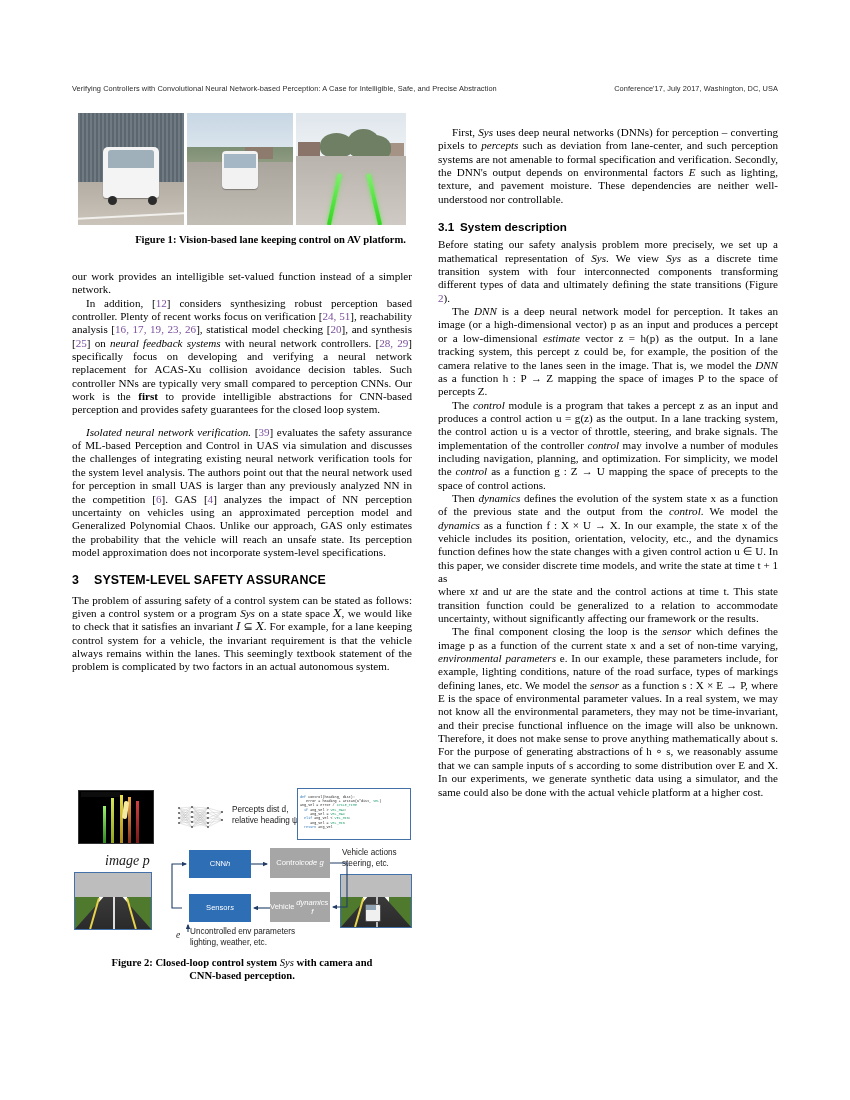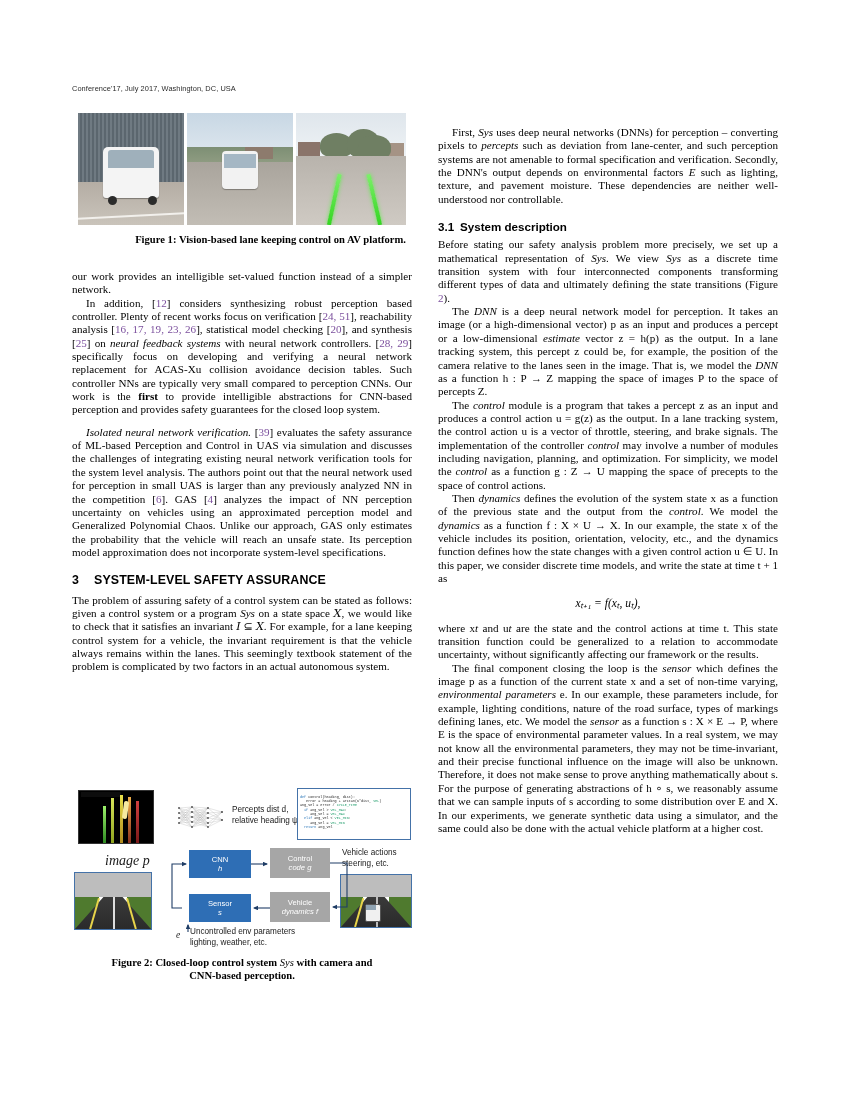--- a/index.html
+++ b/index.html
@@ -213,21 +213,20 @@
     height: 160px;
   }
   .f2-box {
     position: absolute;
     font-family: "Liberation Sans", sans-serif;
     font-size: 7.6px;
     color: #ffffff;
     text-align: center;
     line-height: 9.5px;
     display: flex;
-    flex-direction: column;
     align-items: center;
     justify-content: center;
   }
   .f2-blue { background: #2e6eb5; }
   .f2-gray { background: #a6a6a6; }
   .f2-box .sub { font-style: italic; }
 
   .f2-label {
     position: absolute;
     font-family: "Liberation Sans", sans-serif;
@@ -275,20 +274,21 @@
   }
   .kw { color: #1f6fb5; }
   .cst { color: #1f9d6b; }
 </style>
 </head>
 <body>
 
 <div class="page">
 
   <div class="runhead">
+    <span class="left">Verifying Controllers with Convolutional Neural Network-based Perception: A Case for Intelligible, Safe, and Precise Abstraction</span>
     <span class="right">Conference'17, July 2017, Washington, DC, USA</span>
   </div>
 
   <div class="fig1">
     <div class="fig1-row">
 
       <div class="photo photo-a">
         <div class="pa-wall"></div>
         <div class="pa-ground"></div>
         <div class="pa-line"></div>
@@ -494,23 +494,20 @@
     <h3 class="subsec"><span class="num">3.1</span><span>System description</span></h3>
 
     <p class="noindent"><span>Before stating our safety analysis problem more precisely, we set up a mathematical representation of </span><span class="math">Sys</span><span>. We view </span><span class="math">Sys</span><span> as a discrete time transition system with four interconnected components transforming different types of data and ultimately defining the state transitions (Figure </span><span class="cite">2</span><span>).</span></p>
 
     <p><span>The </span><span class="math">DNN</span><span> is a deep neural network model for perception. It takes an image (or a high-dimensional vector) p as an input and produces a percept or a low-dimensional </span><span class="it">estimate</span><span> vector z = h(p) as the output. In a lane tracking system, this percept z could be, for example, the position of the camera relative to the lanes seen in the image. That is, we model the </span><span class="math">DNN</span><span> as a function h : P → Z mapping the space of images P to the space of percepts Z.</span></p>
 
     <p><span>The </span><span class="it">control</span><span> module is a program that takes a percept z as an input and produces a control action u = g(z) as the output. In a lane tracking system, the control action u is a vector of throttle, steering, and brake signals. The implementation of the controller </span><span class="it">control</span><span> may involve a number of modules including navigation, planning, and optimization. For simplicity, we model the </span><span class="it">control</span><span> as a function g : Z → U mapping the space of precepts to the space of control actions.</span></p>
 
     <p><span>Then </span><span class="it">dynamics</span><span> defines the evolution of the system state x as a function of the previous state and the output from the </span><span class="it">control</span><span>. We model the </span><span class="it">dynamics</span><span> as a function f : X × U → X. In our example, the state x of the vehicle includes its position, orientation, velocity, etc., and the dynamics function defines how the state changes with a given control action u ∈ U. In this paper, we consider discrete time models, and write the state at time t + 1 as</span></p>
 
-    <div class="equation">
-      <span class="math">xₜ₊₁ = f(xₜ, uₜ),</span>
-    </div>
 
     <p class="noindent"><span>where x</span><span class="math">t</span><span> and u</span><span class="math">t</span><span> are the state and the control actions at time t. This state transition function could be generalized to a relation to accommodate uncertainty, without significantly affecting our framework or the results.</span></p>
 
     <p><span>The final component closing the loop is the </span><span class="it">sensor</span><span> which defines the image p as a function of the current state x and a set of non-time varying, </span><span class="it">environmental parameters</span><span> e. In our example, these parameters include, for example, lighting conditions, nature of the road surface, types of markings defining lanes, etc. We model the </span><span class="it">sensor</span><span> as a function s : X × E → P, where E is the space of environmental parameter values. In a real system, we may not know all the environmental parameters, they may not be time-invariant, and their precise functional influence on the image will also be unknown. Therefore, it does not make sense to prove anything mathematically about s. For the purpose of generating abstractions of h ∘ s, we reasonably assume that we can sample inputs of s according to some distribution over E and X. In our experiments, we generate synthetic data using a simulator, and the same could also be done with the actual vehicle platform at a higher cost.</span></p>
 
   </div>
 
 </div>
 
 </body></html>

